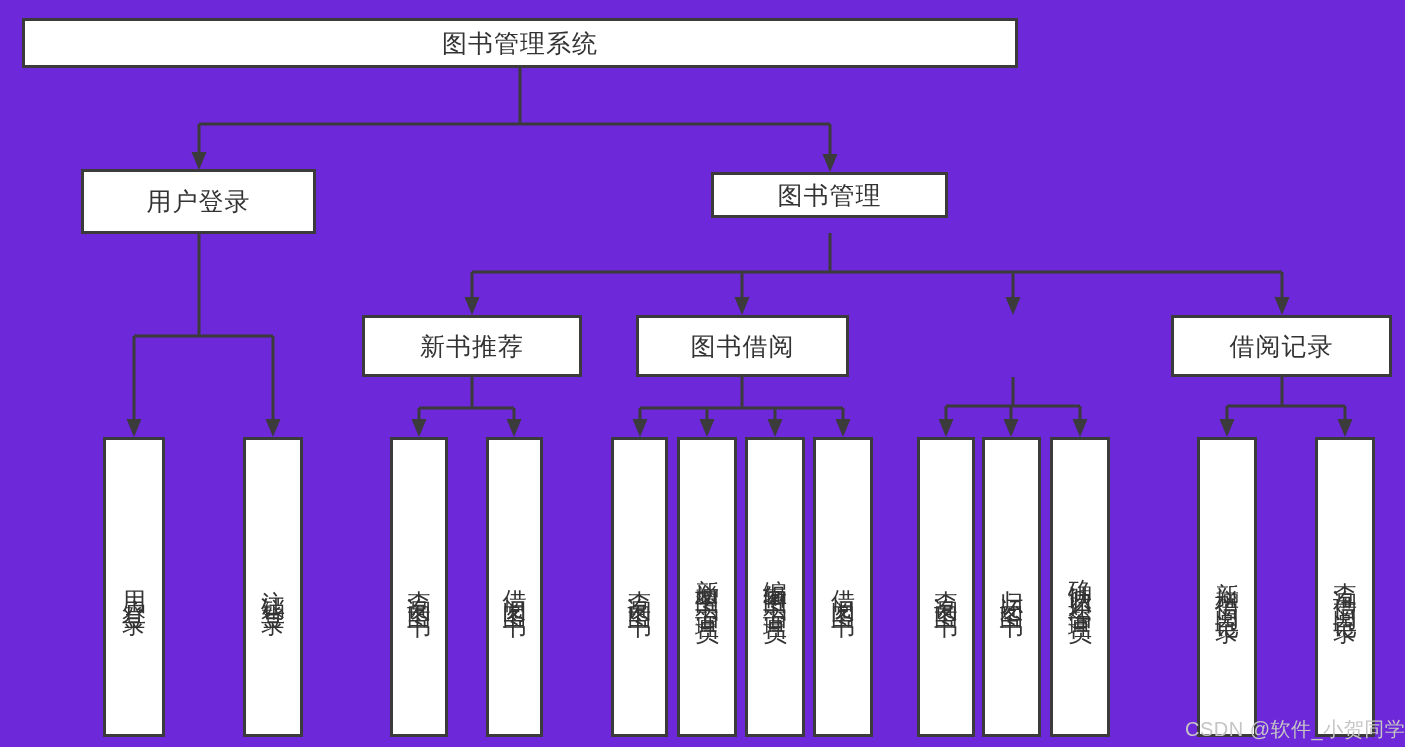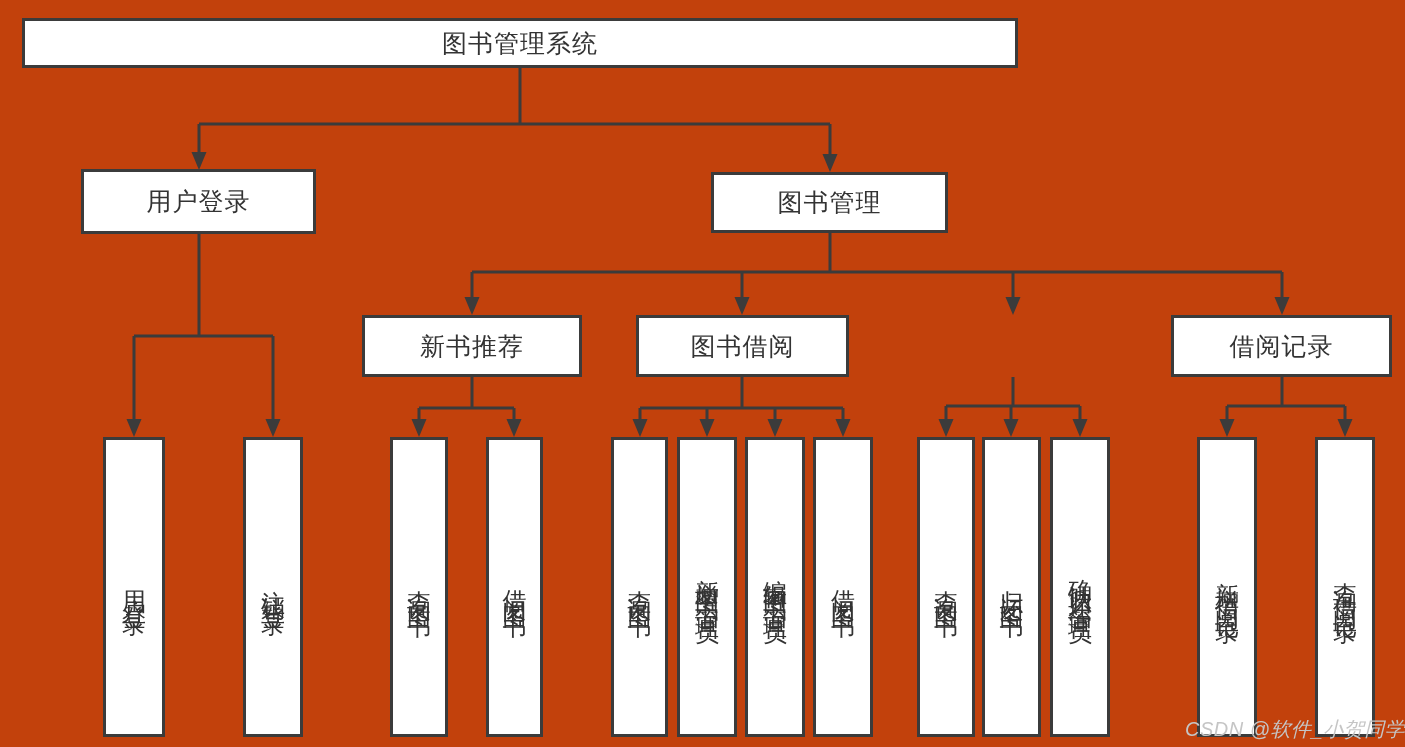--- a/index.html
+++ b/index.html
@@ -4,21 +4,21 @@
 <style>
   html, body {
     margin: 0;
     padding: 0;
     background: #ffffff;
   }
   .canvas {
     position: relative;
     width: 1405px;
     height: 747px;
-    background: #c2410c;
+    background: #6d28d9;
     overflow: hidden;
     font-family: "Liberation Sans", sans-serif;
   }
   .connectors {
     position: absolute;
     left: 0;
     top: 0;
     z-index: 1;
   }
   .box {
@@ -46,21 +46,20 @@
   }
   .watermark {
     position: absolute;
     left: 1185px;
     top: 716px;
     font-size: 20px;
     color: #c5c5c5;
     white-space: nowrap;
     z-index: 5;
     letter-spacing: 0.5px;
-    font-style: italic;
   }
 </style>
 </head>
 <body>
 
 <div class="canvas">
 
   <svg class="connectors" width="1405" height="747" viewBox="0 0 1405 747" xmlns="http://www.w3.org/2000/svg">
     <g stroke="#3b3b3b" stroke-width="3" fill="none">
 
@@ -104,21 +103,21 @@
     </g>
   </svg>
 
   <div class="box" style="left:22px; top:18px; width:996px; height:50px;">
     <span class="h-label">图书管理系统</span>
   </div>
 
   <div class="box" style="left:81px; top:169px; width:235px; height:65px;">
     <span class="h-label">用户登录</span>
   </div>
-  <div class="box" style="left:711px; top:172px; width:237px; height:61px;">
+  <div class="box" style="left:711px; top:172px; width:237px; height:46px;">
     <span class="h-label">图书管理</span>
   </div>
 
   <div class="box" style="left:362px; top:315px; width:220px; height:62px;">
     <span class="h-label">新书推荐</span>
   </div>
   <div class="box" style="left:636px; top:315px; width:213px; height:62px;justify-content:center;">
     <span class="h-label">图书借阅</span>
   </div>
   <div class="box" style="left:1171px; top:315px; width:221px; height:62px;">

